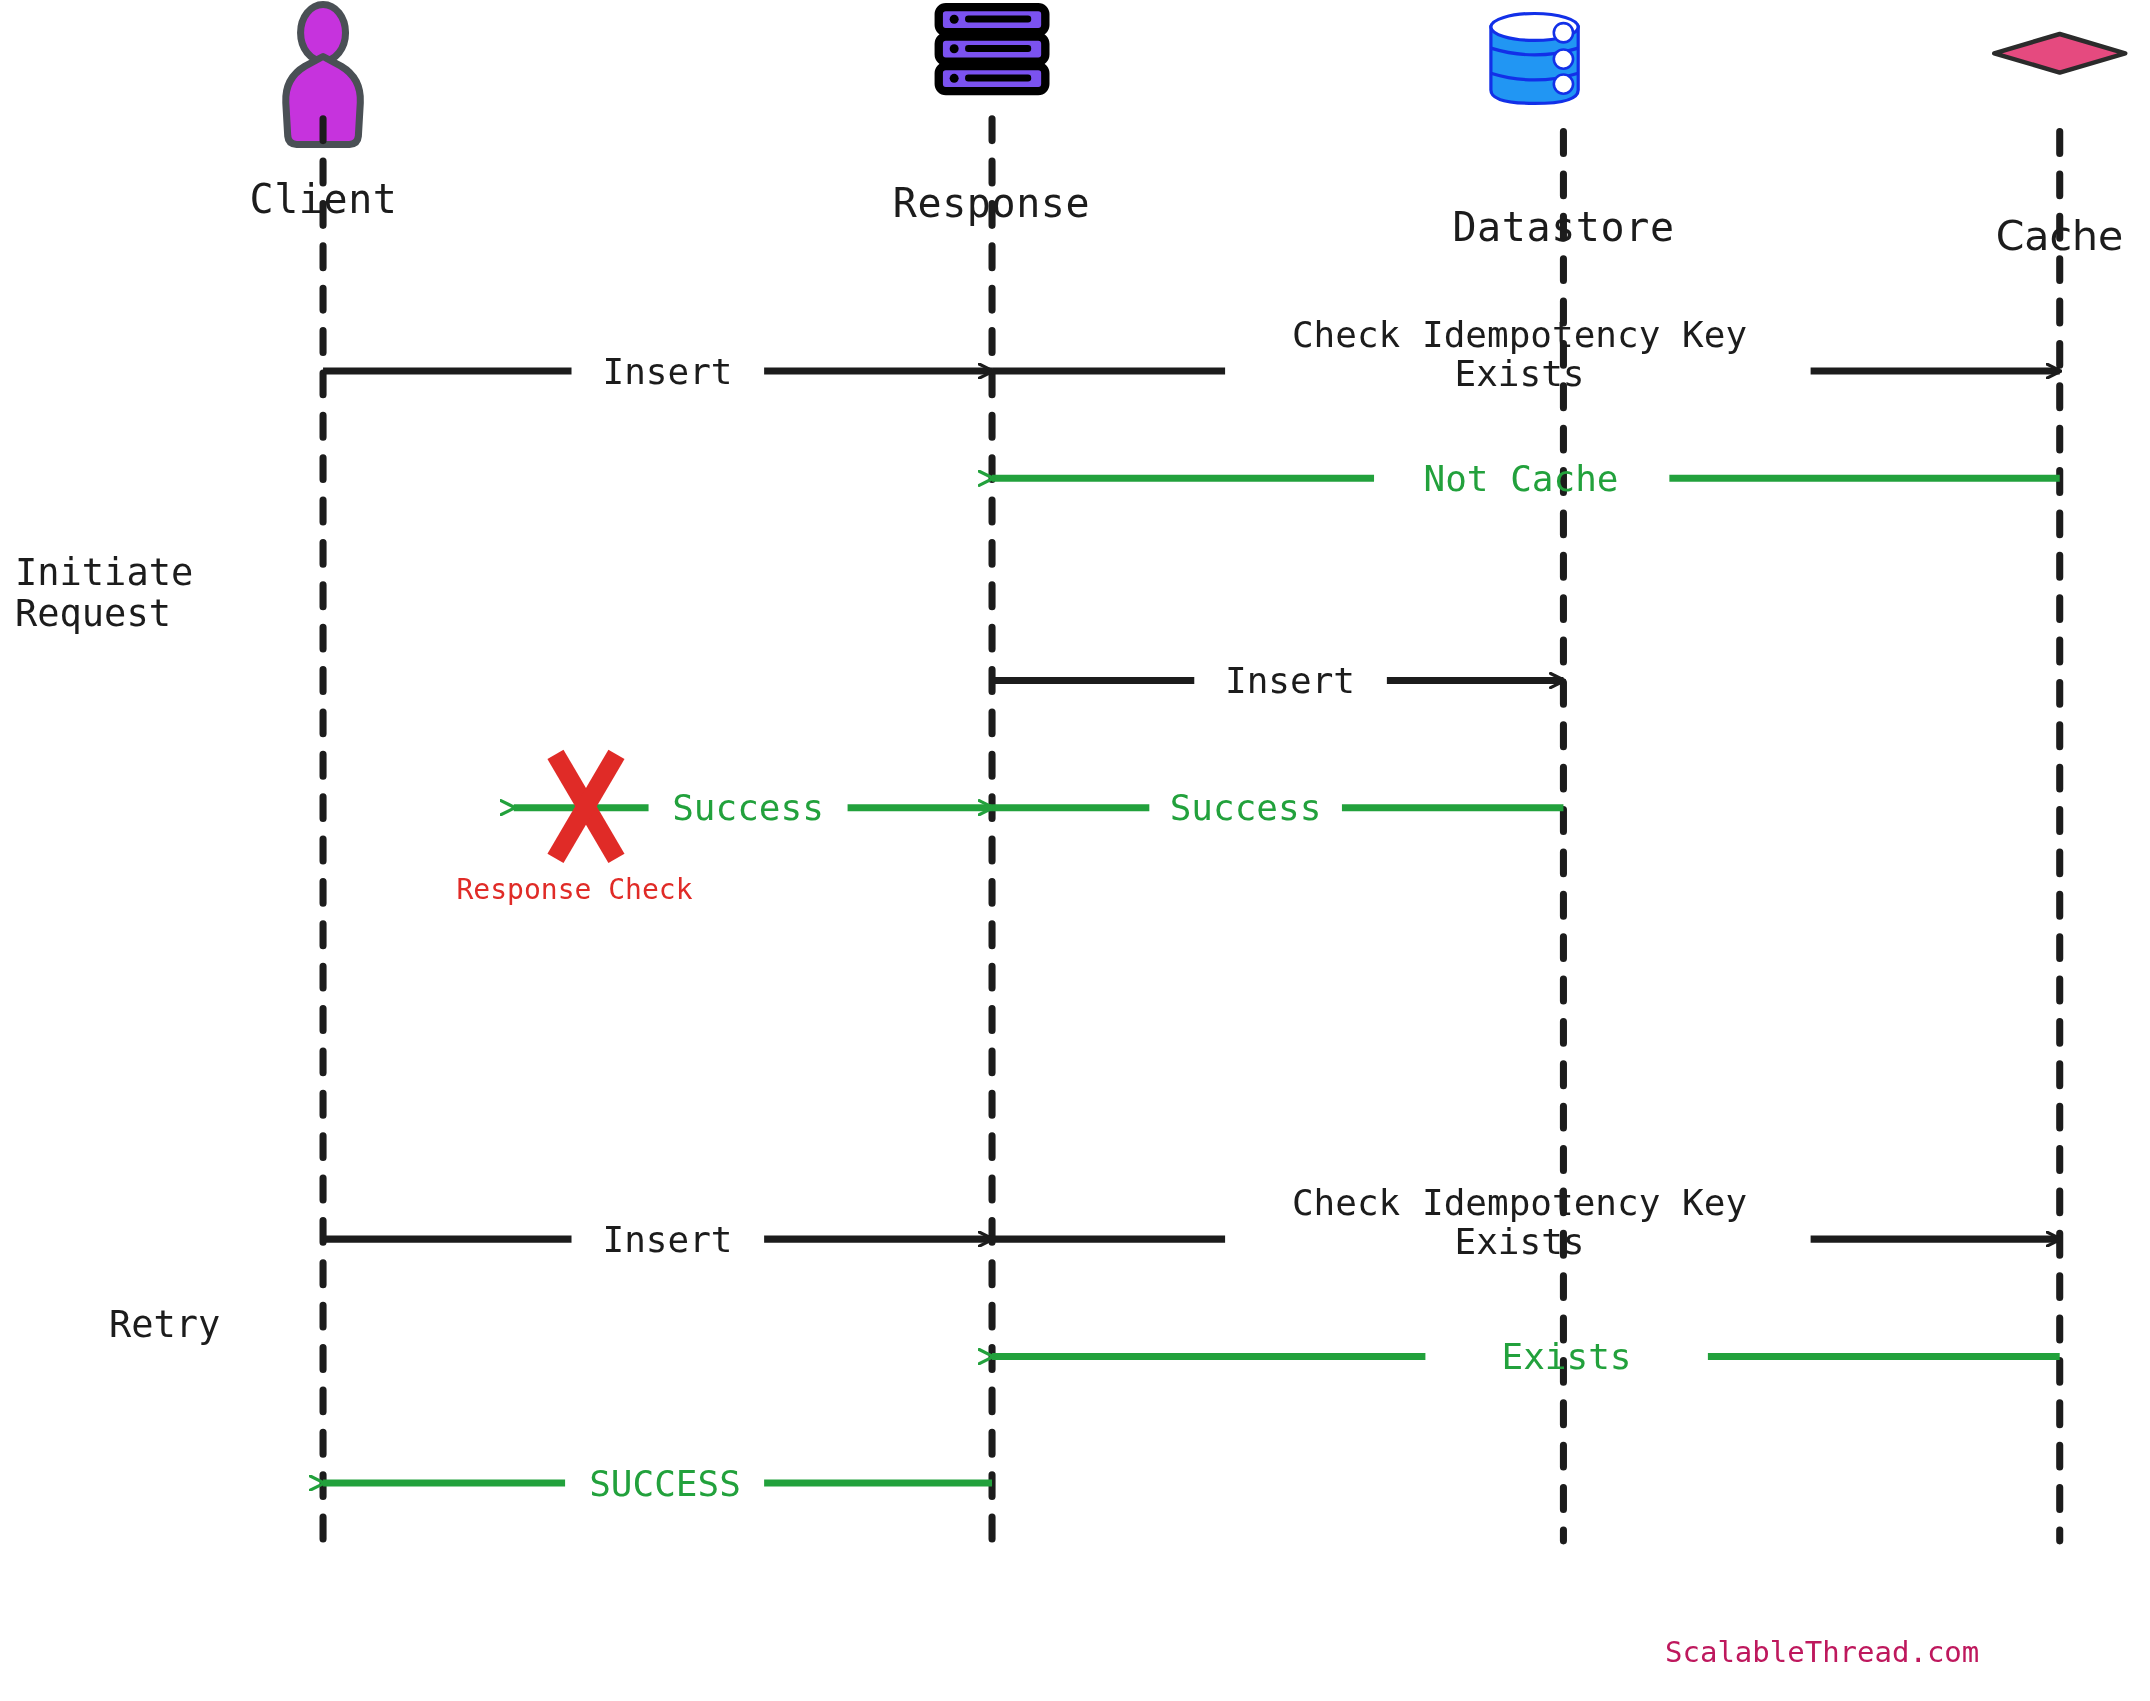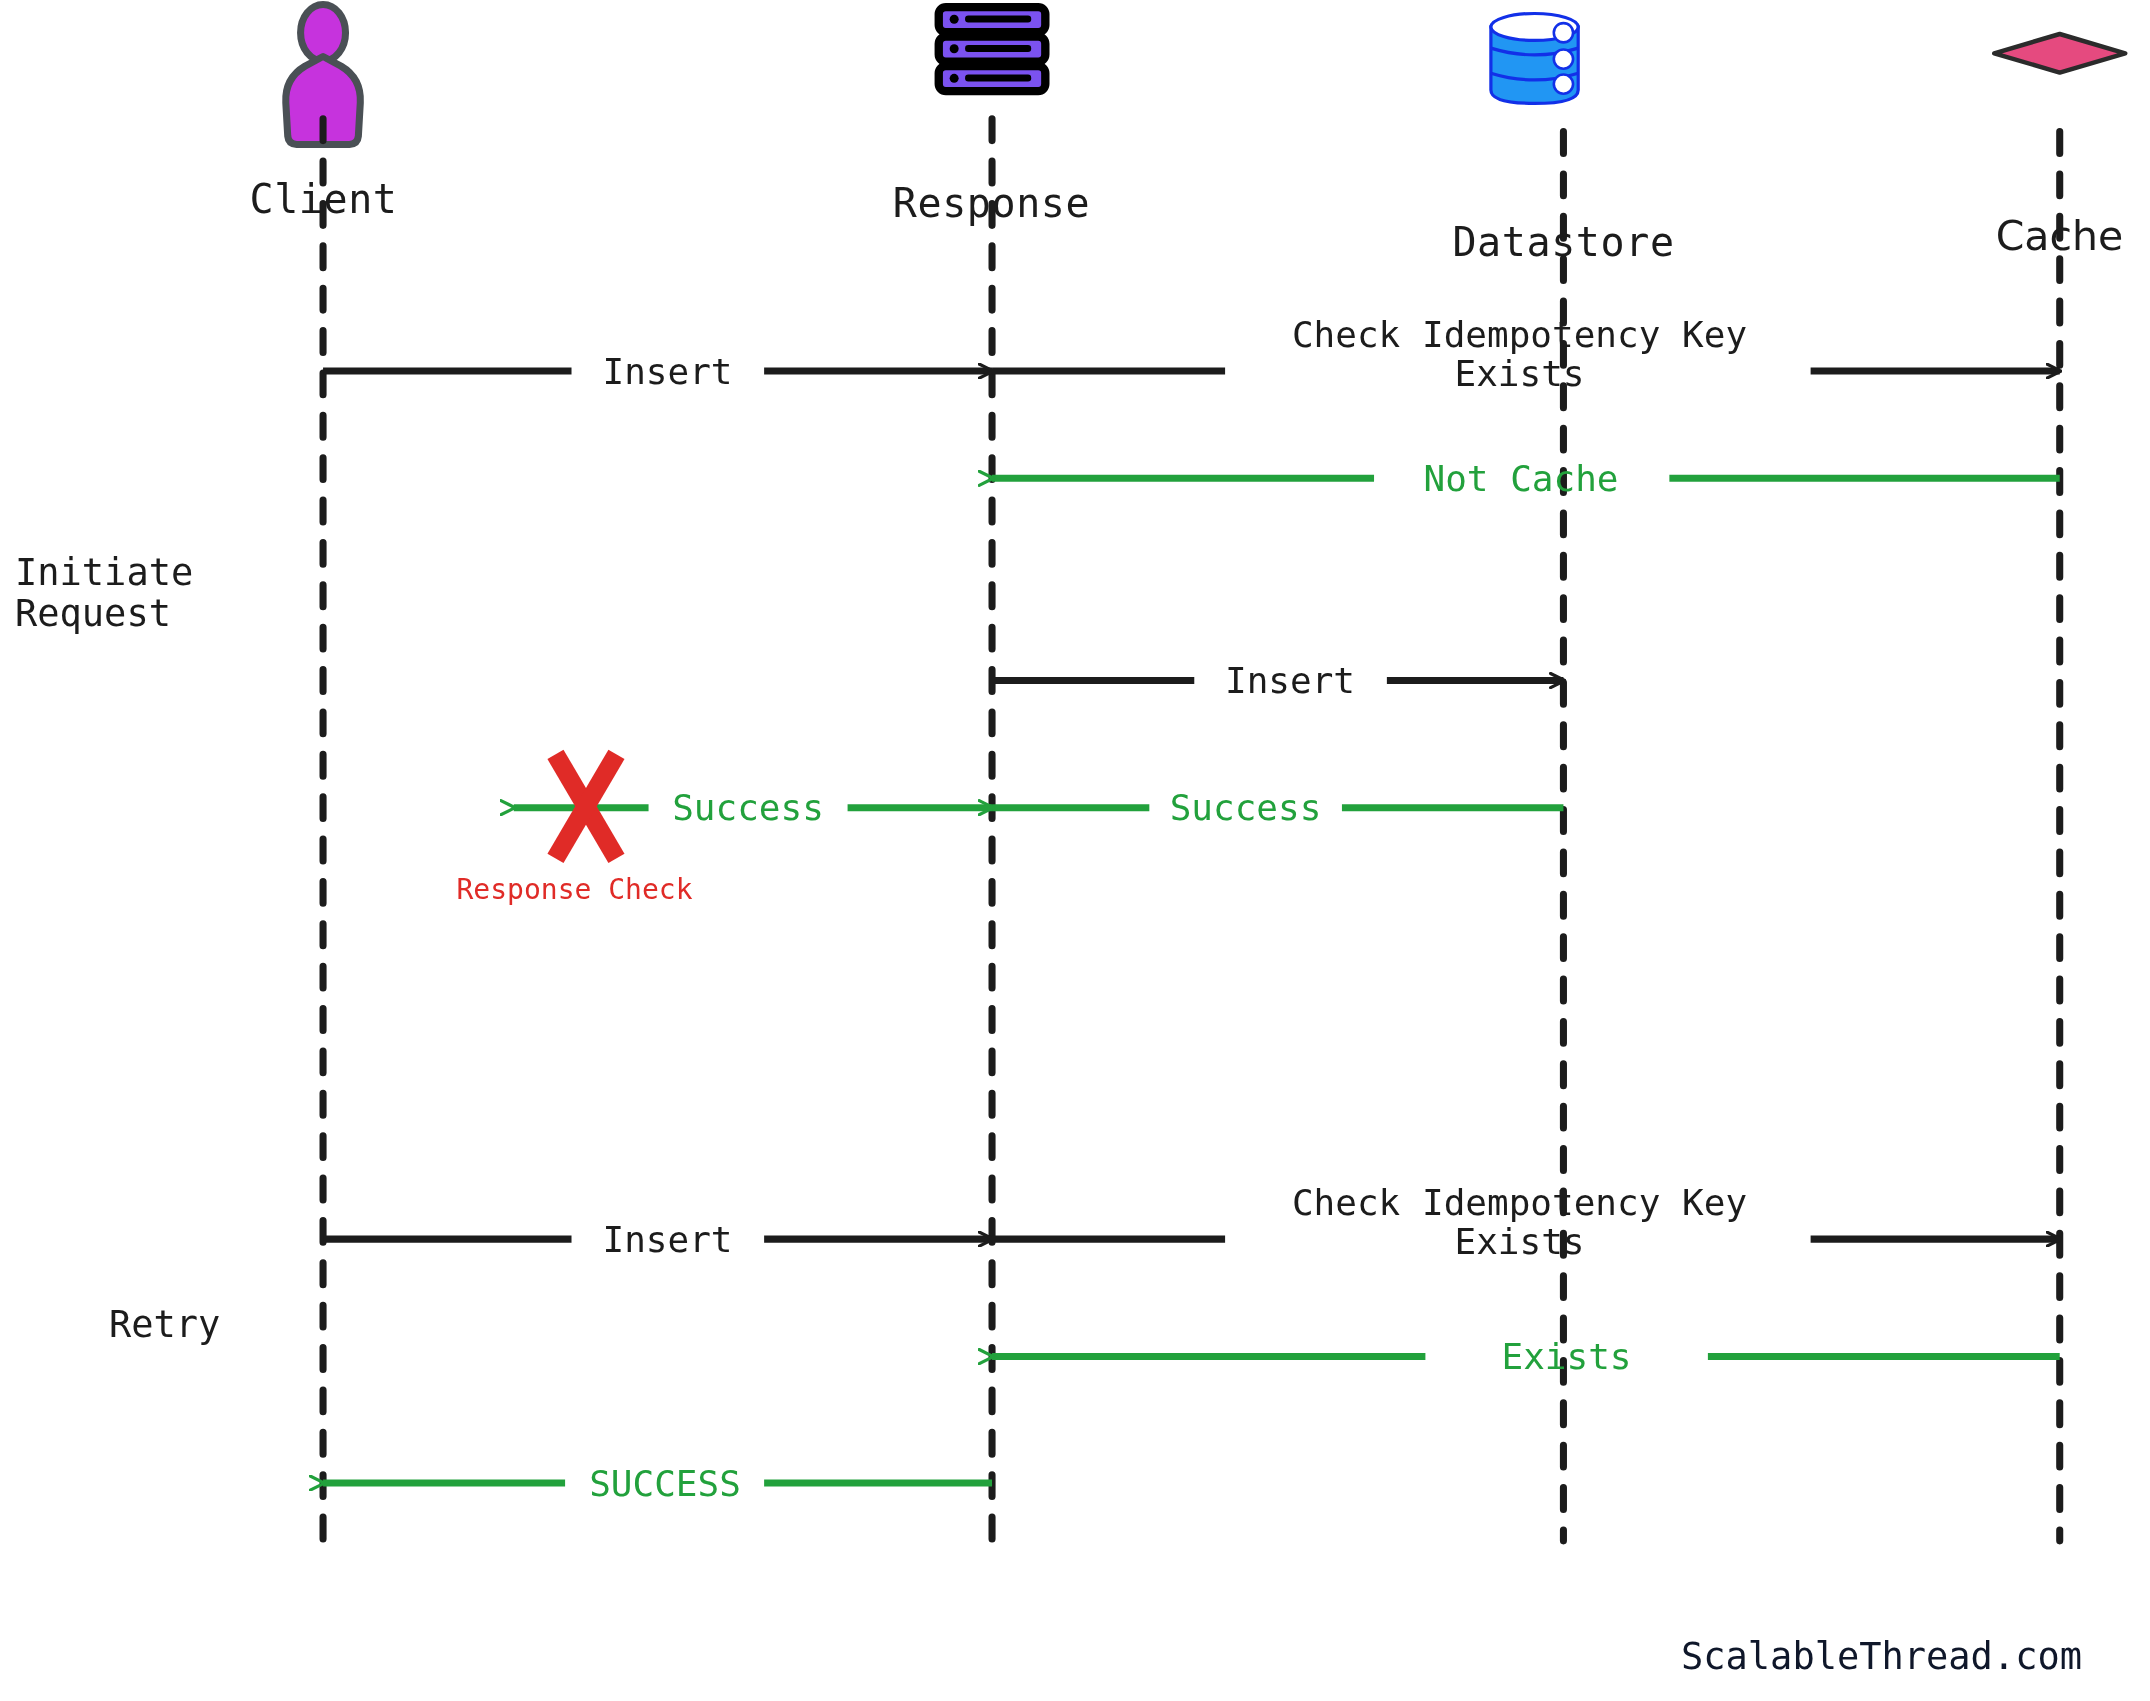--- a/index.html
+++ b/index.html
@@ -17,23 +17,23 @@
      font-family:"DejaVu Sans Mono","Liberation Mono",monospace;
      font-size:36px;line-height:39px;}
   .msg-label.black{color:#1c1c1c;}
   .msg-label.green{color:#22a13c;}
   .msg-label.red{color:#e02b27;font-size:28px;}
 
   .phase-label{position:absolute;color:#1c1c1c;text-align:left;
      font-family:"DejaVu Sans Mono","Liberation Mono",monospace;
      font-size:37px;line-height:41px;white-space:pre;}
 
-  .watermark{position:absolute;color:#0f172a;
+  .watermark{position:absolute;color:#be185d;
      font-family:"DejaVu Sans Mono","Liberation Mono",monospace;
-     font-size:37px;white-space:nowrap;margin-left:16px;}
+     font-size:29px;white-space:nowrap;}
 </style>
 </head>
 <body>
 
 <div class="stage">
 
   <svg class="diagram" viewBox="0 0 3350 2651">
     <defs>
       <marker id="arrowBlack" markerWidth="26" markerHeight="26" refX="22" refY="13" orient="auto" markerUnits="userSpaceOnUse">
         <path d="M2,2 L24,13 L2,24" fill="none" stroke="#1c1c1c" stroke-width="5" stroke-linecap="round" stroke-linejoin="round"></path>
@@ -135,21 +135,21 @@
     </g>
 
     <g>
       <line x1="1545" y1="2310" x2="1190" y2="2310" stroke="#22a13c" stroke-width="11"></line>
       <line x1="880" y1="2310" x2="503" y2="2310" stroke="#22a13c" stroke-width="11" marker-end="url(#arrowGreenL)"></line>
     </g>
   </svg>
 
   <div class="actor-label" style="left:195px;top:176px;width:257px;">Client</div>
   <div class="actor-label" style="left:863px;top:180px;width:257px;">Response</div>
-  <div class="actor-label" style="left:1435px;top:219px;width:257px;">Datastore</div>
+  <div class="actor-label" style="left:1435px;top:204px;width:257px;">Datastore</div>
   <div class="actor-label sans" style="left:1931px;top:212px;width:257px;">Cache</div>
 
   <div class="phase-label" style="left:15px;top:552px;">Initiate
 Request</div>
   <div class="phase-label" style="left:109px;top:1304px;">Retry</div>
 
   <div class="msg-label black" style="left:539px;top:352px;width:257px;">Insert</div>
 
   <div class="msg-label black" style="left:1219px;top:315px;width:601px;">Check Idempotency Key
 Exists</div>

